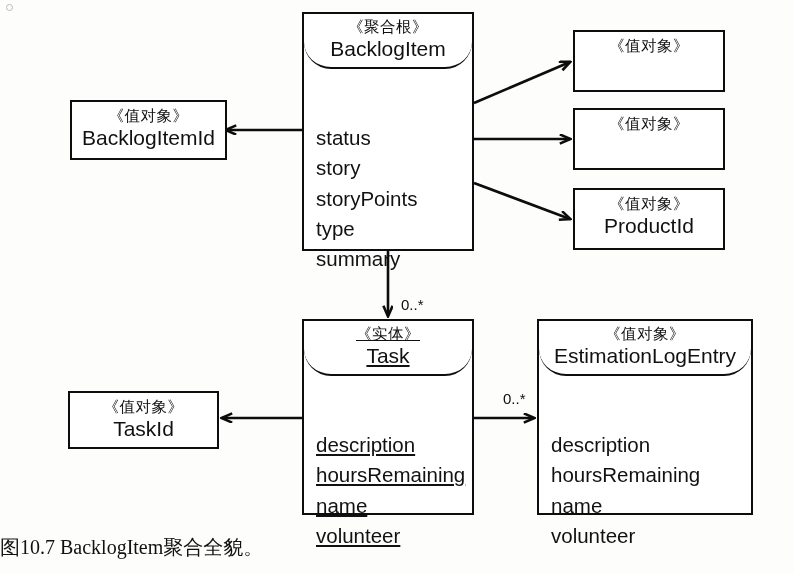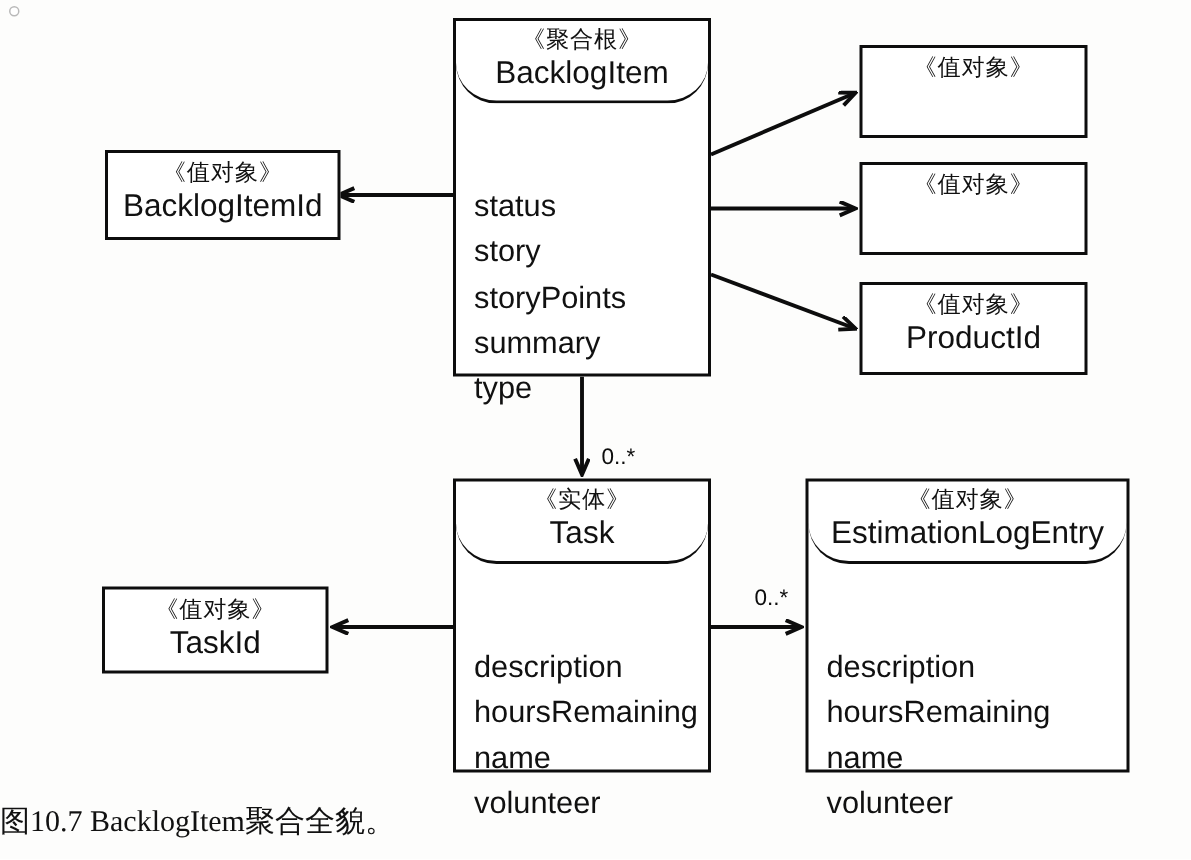--- a/index.html
+++ b/index.html
@@ -141,22 +141,22 @@
 
   <div class="uml-box compartmented" style="left:302px; top:12px; width:172px; height:239px;">
     <div class="uml-head">
       <span class="stereotype">《聚合根》</span>
       <span class="cls-name">BacklogItem</span>
     </div>
     <div class="uml-attrs">
       <span class="attr">status</span>
       <span class="attr">story</span>
       <span class="attr">storyPoints</span>
+      <span class="attr">type</span>
       <span class="attr">summary</span>
-      <span class="attr">type</span>
     </div>
   </div>
 
   <div class="uml-box vo" style="left:70px; top:100px; width:157px; height:60px;">
     <div class="uml-head">
       <span class="stereotype">《值对象》</span>
       <span class="cls-name">BacklogItemId</span>
     </div>
   </div>
 
@@ -172,21 +172,21 @@
     </div>
   </div>
 
   <div class="uml-box vo" style="left:573px; top:188px; width:152px; height:62px;">
     <div class="uml-head">
       <span class="stereotype">《值对象》</span>
       <span class="cls-name">ProductId</span>
     </div>
   </div>
 
-  <div class="uml-box compartmented" style="left:302px; top:319px; width:172px; height:196px;">
+  <div class="uml-box compartmented" style="left:302px; top:319px; width:172px; height:196px;text-decoration:underline;">
     <div class="uml-head">
       <span class="stereotype">《实体》</span>
       <span class="cls-name">Task</span>
     </div>
     <div class="uml-attrs">
       <span class="attr">description</span>
       <span class="attr">hoursRemaining</span>
       <span class="attr">name</span>
       <span class="attr">volunteer</span>
     </div>

